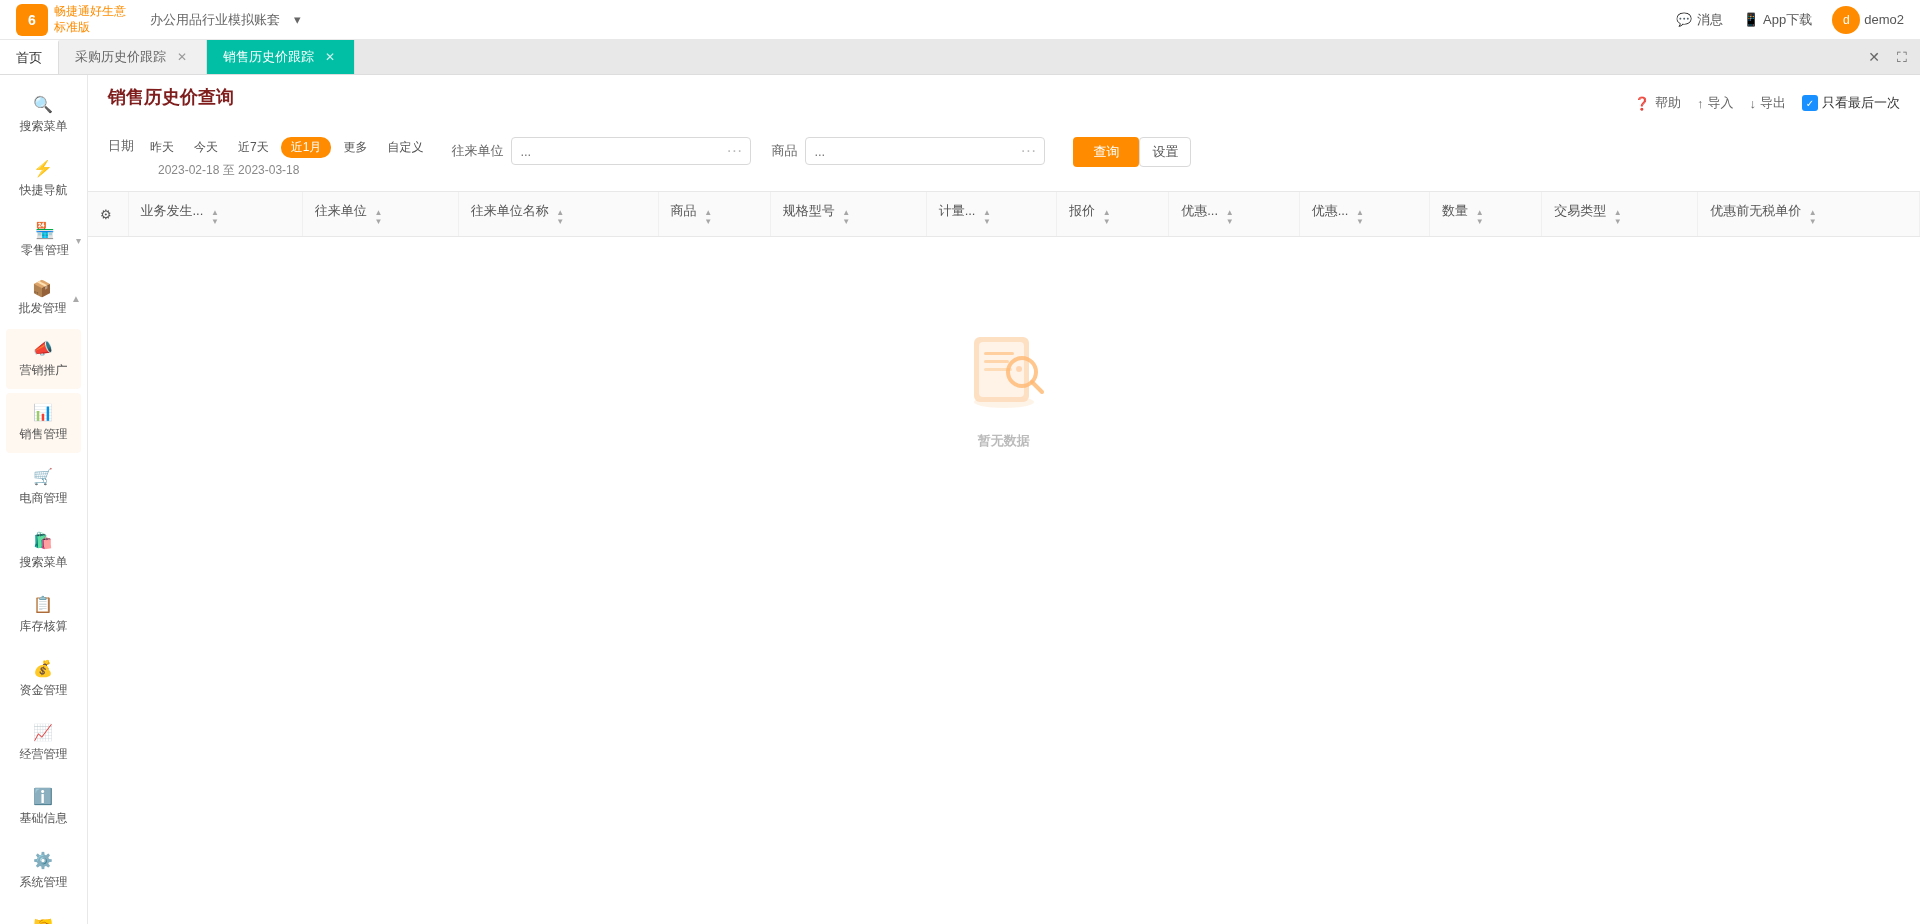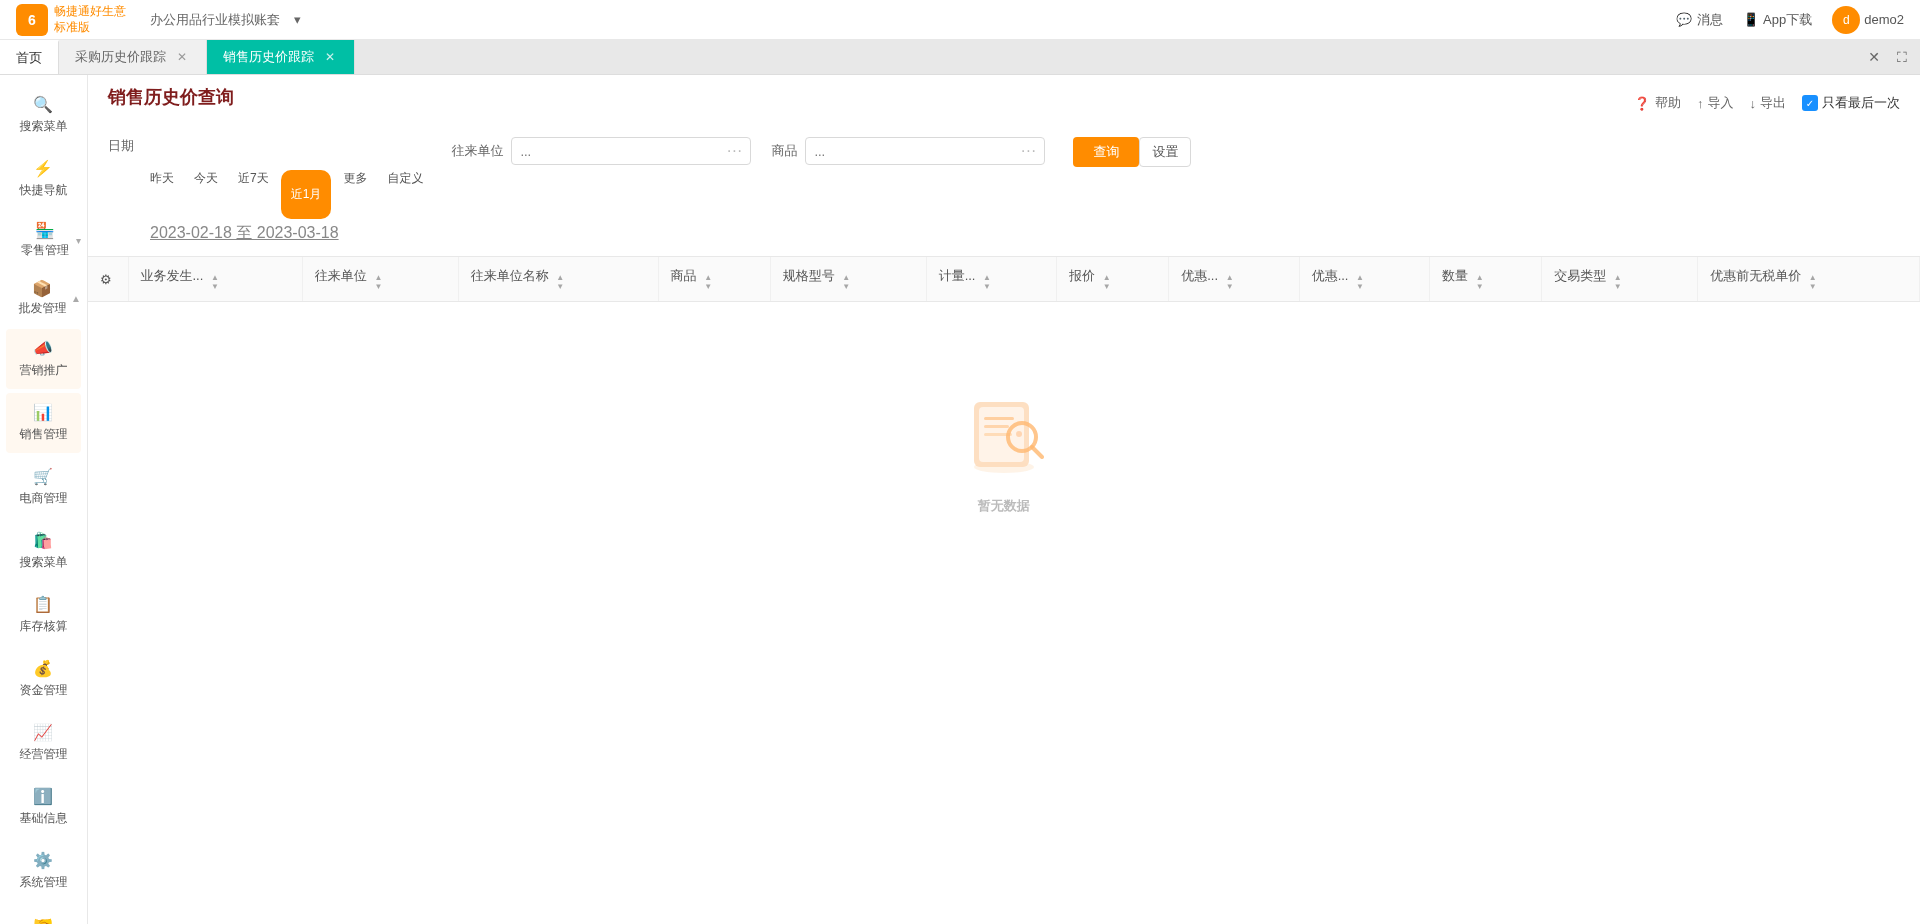--- a/index.html
+++ b/index.html
@@ -36,22 +36,22 @@
 
     
     .content { flex: 1; display: flex; flex-direction: column; overflow: hidden; background: #f5f6f8; }
     .page-title { font-size: 18px; font-weight: 600; color: #7f1d1d; margin-bottom: 12px; }
     .toolbar-btn { display: flex; align-items: center; gap: 4px; color: #666; font-size: 13px; cursor: pointer; }
     .only-last-checkbox { display: flex; align-items: center; gap: 4px; font-size: 13px; color: #333; }
     .checkbox-checked { width: 16px; height: 16px; background: #1890ff; border-radius: 3px; display: flex; align-items: center; justify-content: center; color: white; font-size: 10px; }
     .filter-label { color: #666; font-size: 13px; white-space: nowrap; }
     .date-buttons { display: flex; align-items: center; gap: 4px; }
     .date-btn { padding: 2px 8px; border-radius: 3px; font-size: 12px; cursor: pointer; color: #555; border: none; background: transparent; }
-    .date-btn.active { background: #ff8c00; color: white; border-radius: 10px; padding: 16px 10px; margin-top: 33px; }
-    .date-range { font-size: 16px; color: #888; margin-left: 8px; text-decoration: underline; }
+    .date-btn.active { background: #ff8c00; color: white; border-radius: 10px; padding: 2px 10px; }
+    .date-range { font-size: 12px; color: #888; margin-left: 16px; }
     .filter-input { display: flex; align-items: center; border: 1px solid #d9d9d9; border-radius: 4px; padding: 4px 8px; width: 200px; background: #fff; }
     .filter-input input { border: none; outline: none; flex: 1; font-size: 13px; color: #333; }
     .filter-input .dots { color: #bbb; font-size: 16px; }
     .search-btn { background: #ff8c00; color: white; border: none; border-radius: 4px; padding: 6px 20px; font-size: 13px; cursor: pointer; }
     .settings-btn { background: #fff; color: #555; border: 1px solid #d9d9d9; border-radius: 4px; padding: 5px 12px; font-size: 13px; cursor: pointer; }
 
     
     .table-area { flex: 1; overflow: auto; background: #fff; margin: 0; }
     .data-table { width: 100%; border-collapse: collapse; font-size: 13px; }
     .data-table thead tr { background: #fafafa; }

